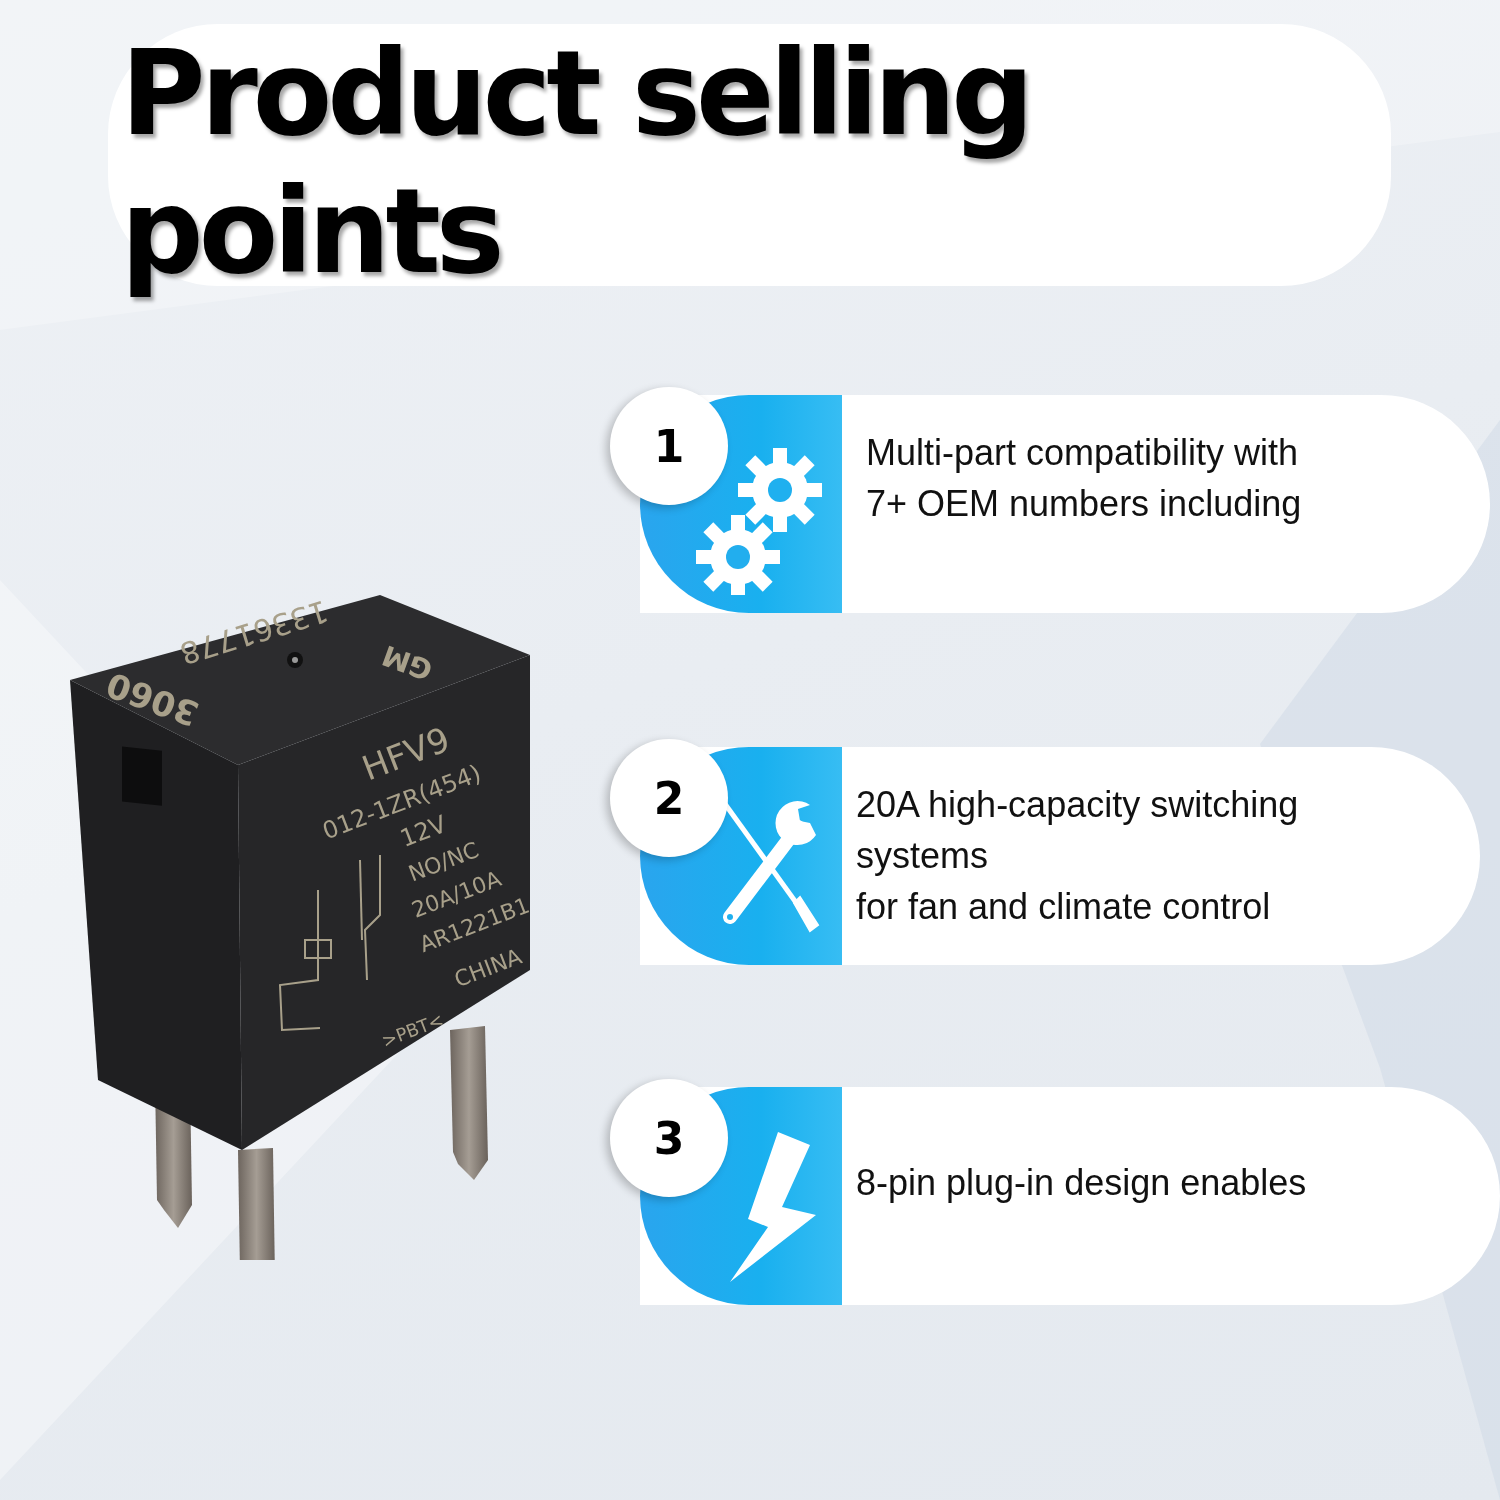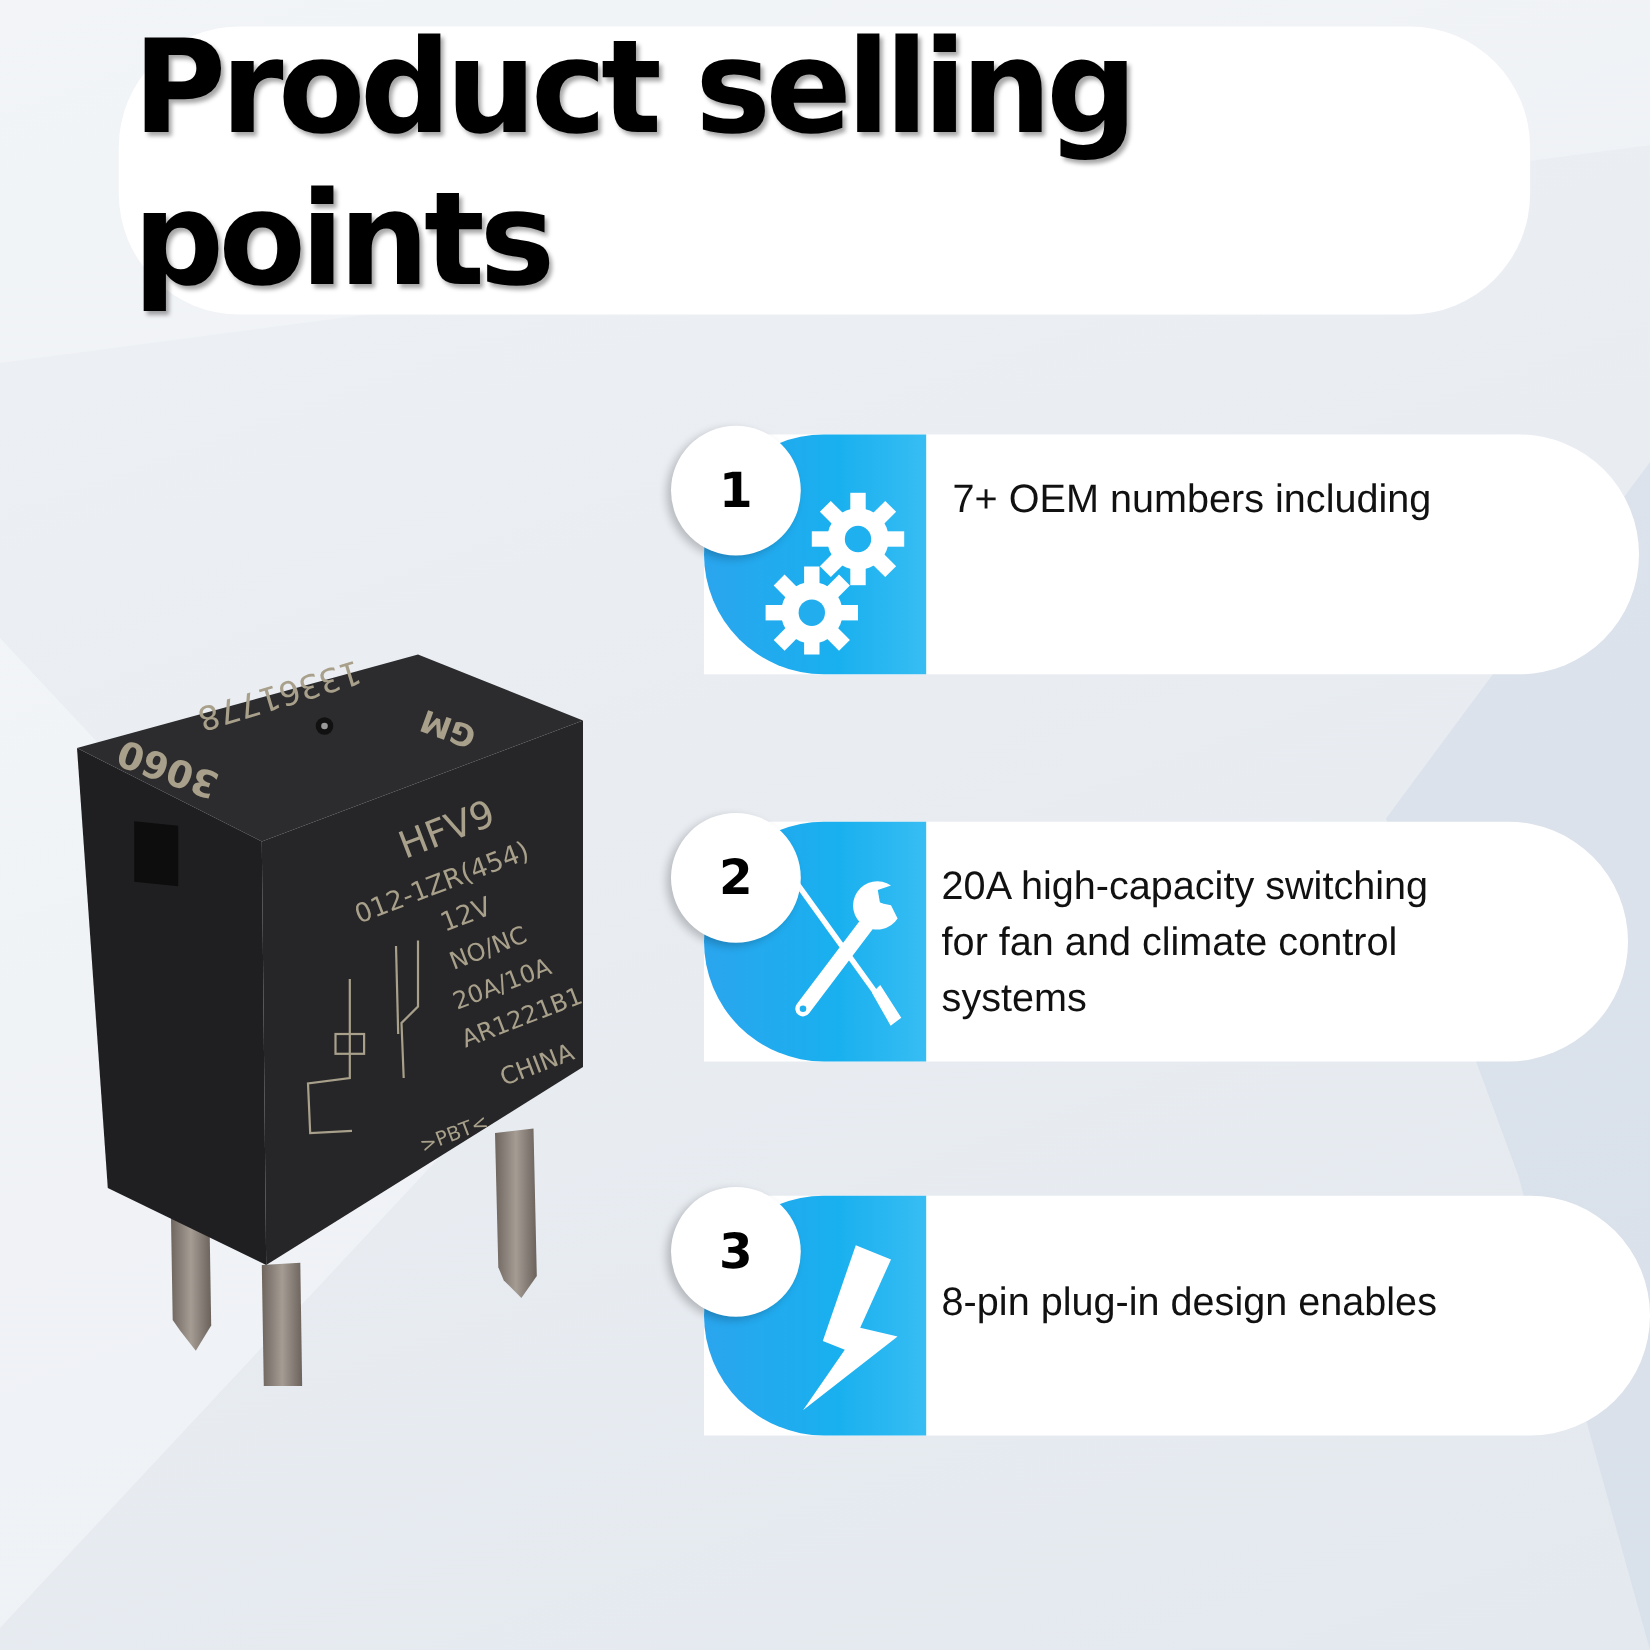--- a/index.html
+++ b/index.html
@@ -9,21 +9,21 @@
       font-family: "Liberation Sans", sans-serif;
     }
     .bg-facet { position:absolute; pointer-events:none; }
     .facet1 { left:0; top:580px; width:700px; height:900px; background:rgba(255,255,255,0.35); clip-path: polygon(0 0, 60% 50%, 0 100%); }
     .facet2 { right:0; top:420px; width:300px; height:1080px; background:rgba(205,215,228,0.45); clip-path: polygon(100% 0, 20% 30%, 60% 60%, 100% 100%); }
     .facet3 { left:0; top:0; width:1500px; height:330px; background:rgba(255,255,255,0.25); clip-path: polygon(0 0, 100% 0, 100% 40%, 0 100%); }
 
     .title-pill {
       position:absolute; left:108px; top:24px; width:1283px; height:262px;
       background:#fff; border-radius:110px;
-      display:flex; align-items:flex-end; justify-content:center;
+      display:flex; align-items:flex-start; justify-content:center;
     }
     .title-text {
       font-family: "DejaVu Sans", sans-serif; font-weight:bold;
       font-size:118px; letter-spacing:-5px; color:#000;
       text-shadow: 3px 4px 4px rgba(0,0,0,0.35);
       transform: scaleX(0.98);
     }
 
     
     .product { position:absolute; left:60px; top:560px; width:500px; height:700px; }
@@ -150,20 +150,21 @@
             <rect x="-7" y="-42" width="14" height="16" transform="rotate(315)"></rect>
           </g>
         <circle r="12" fill="#22aeee"></circle>
       </g>
     </g>
   </svg>
   <div class="num-circle">
     <span class="num">1</span>
   </div>
   <div class="text" style="top:32px">
+    <span>Multi-part compatibility with</span>
     <span>7+ OEM numbers including</span>
   </div>
 </div>
 
 <div class="card card2">
   <div class="pill"></div>
   <div class="icon-panel"></div>
   <svg class="icon" style="left:70px;top:40px;width:120px;height:150px" viewBox="0 0 120 150">
     <g fill="#fff" stroke="#fff">
       <line x1="10" y1="10" x2="100" y2="135" stroke-width="5"></line>
@@ -171,22 +172,22 @@
       <path d="M100,18 A22,22 0 1,0 106,48 L100,36 L90,34 L88,22 Z" stroke="none"></path>
       <line x1="88" y1="40" x2="20" y2="130" stroke-width="14" stroke-linecap="round"></line>
       <circle cx="20" cy="130" r="3" fill="#1fb0ef" stroke="none"></circle>
     </g>
   </svg>
   <div class="num-circle">
     <span class="num">2</span>
   </div>
   <div class="text" style="top:32px;left:216px">
     <span>20A high-capacity switching</span>
+    <span>systems</span>
     <span>for fan and climate control</span>
-    <span>systems</span>
   </div>
 </div>
 
 <div class="card card3">
   <div class="pill"></div>
   <div class="icon-panel"></div>
   <svg class="icon" style="left:80px;top:40px;width:110px;height:160px" viewBox="0 0 110 160">
     <polygon points="58,5 90,18 62,80 96,88 10,155 48,100 28,92" fill="#fff"></polygon>
   </svg>
   <div class="num-circle">

